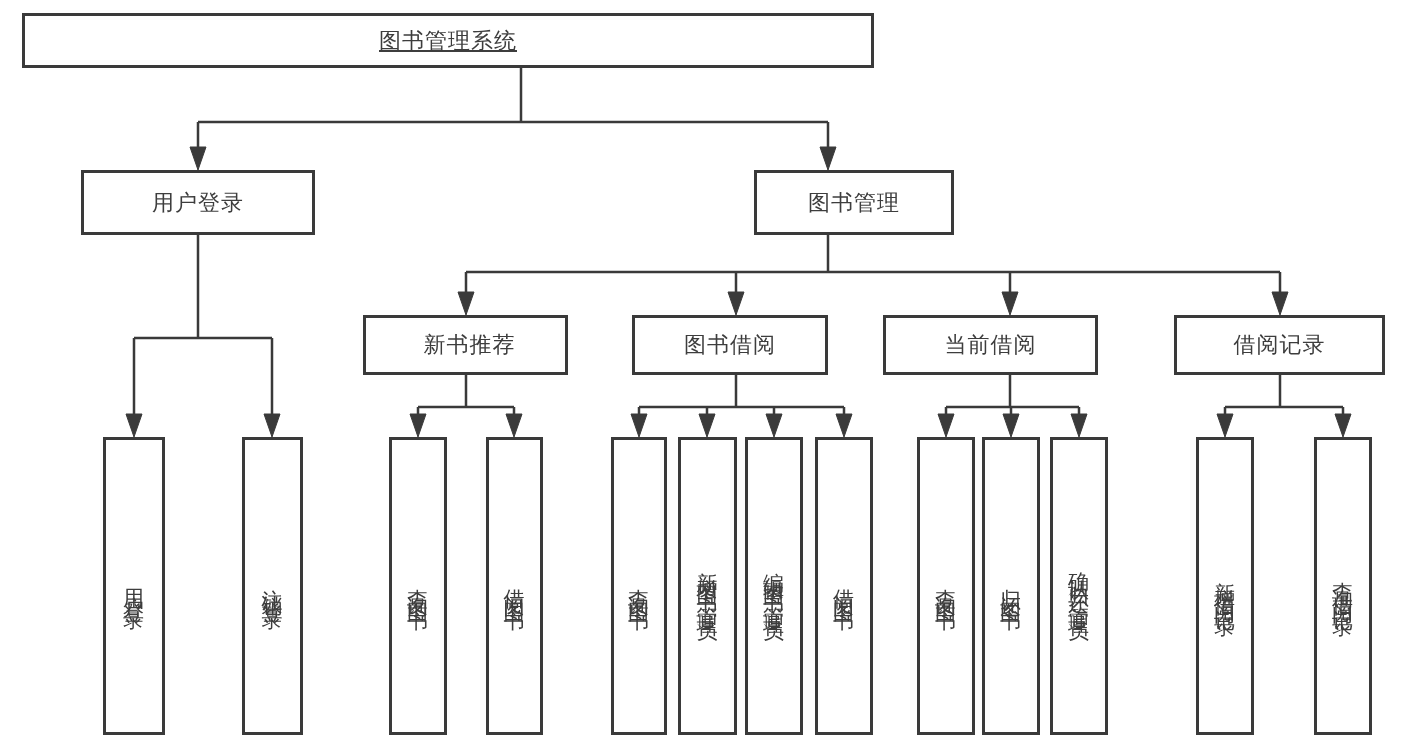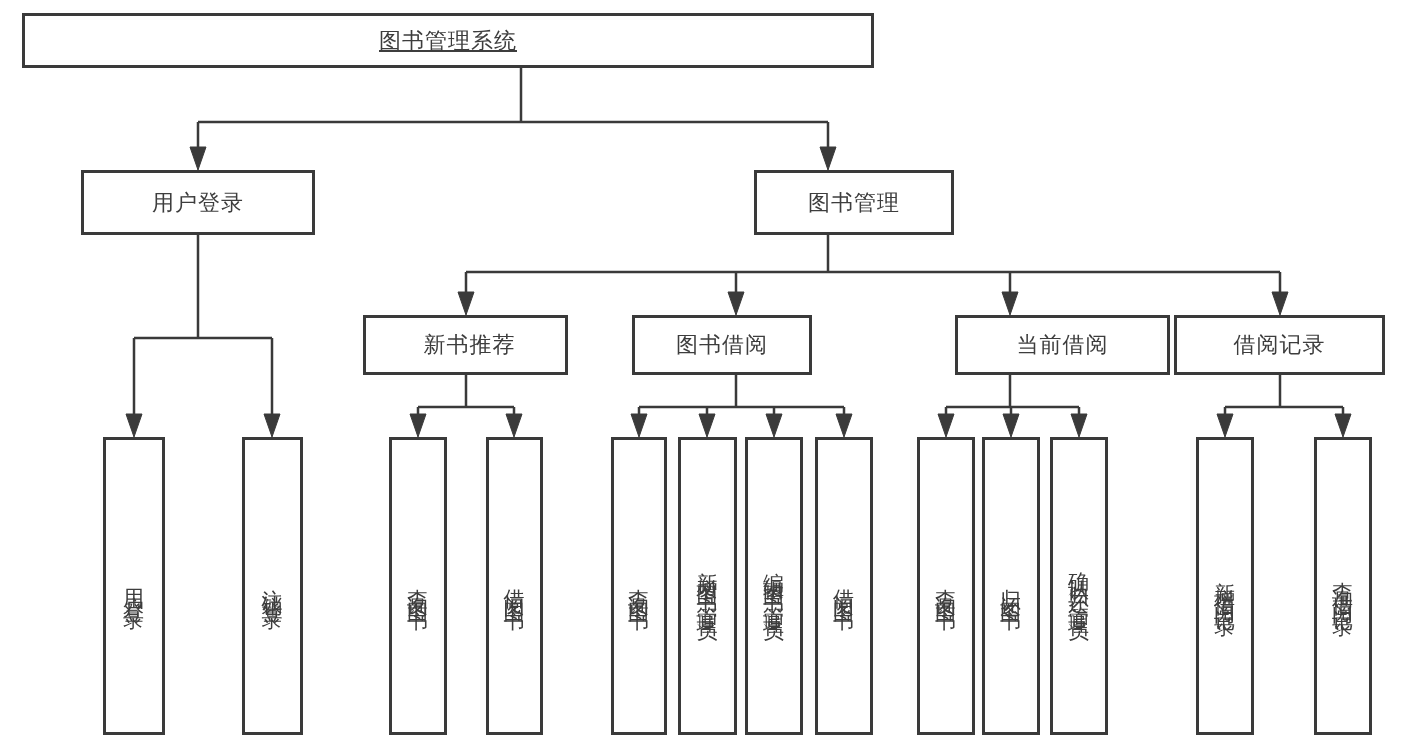--- a/index.html
+++ b/index.html
@@ -101,24 +101,24 @@
   <div class="hbox" style="left:81px;top:170px;width:234px;height:65px;">
     <span>用户登录</span>
   </div>
   <div class="hbox" style="left:710px;top:170px;width:200px;height:65px;margin-left:44px;">
     <span>图书管理</span>
   </div>
 
   <div class="hbox" style="left:363px;top:315px;width:205px;height:60px;padding-left:8px;">
     <span>新书推荐</span>
   </div>
-  <div class="hbox" style="left:632px;top:315px;width:180px;height:60px;">
+  <div class="hbox" style="left:632px;top:315px;width:196px;height:60px;">
     <span>图书借阅</span>
   </div>
-  <div class="hbox" style="left:955px;top:315px;width:215px;height:60px;">
+  <div class="hbox" style="left:883px;top:315px;width:215px;height:60px;">
     <span>当前借阅</span>
   </div>
   <div class="hbox" style="left:1174px;top:315px;width:211px;height:60px;justify-content:center;">
     <span>借阅记录</span>
   </div>
 
   <div class="vbox" style="left:103px;top:437px;width:62px;height:298px;">
     <span class="vtext">用户登录</span>
   </div>
   <div class="vbox" style="left:242px;top:437px;width:61px;height:298px;">

